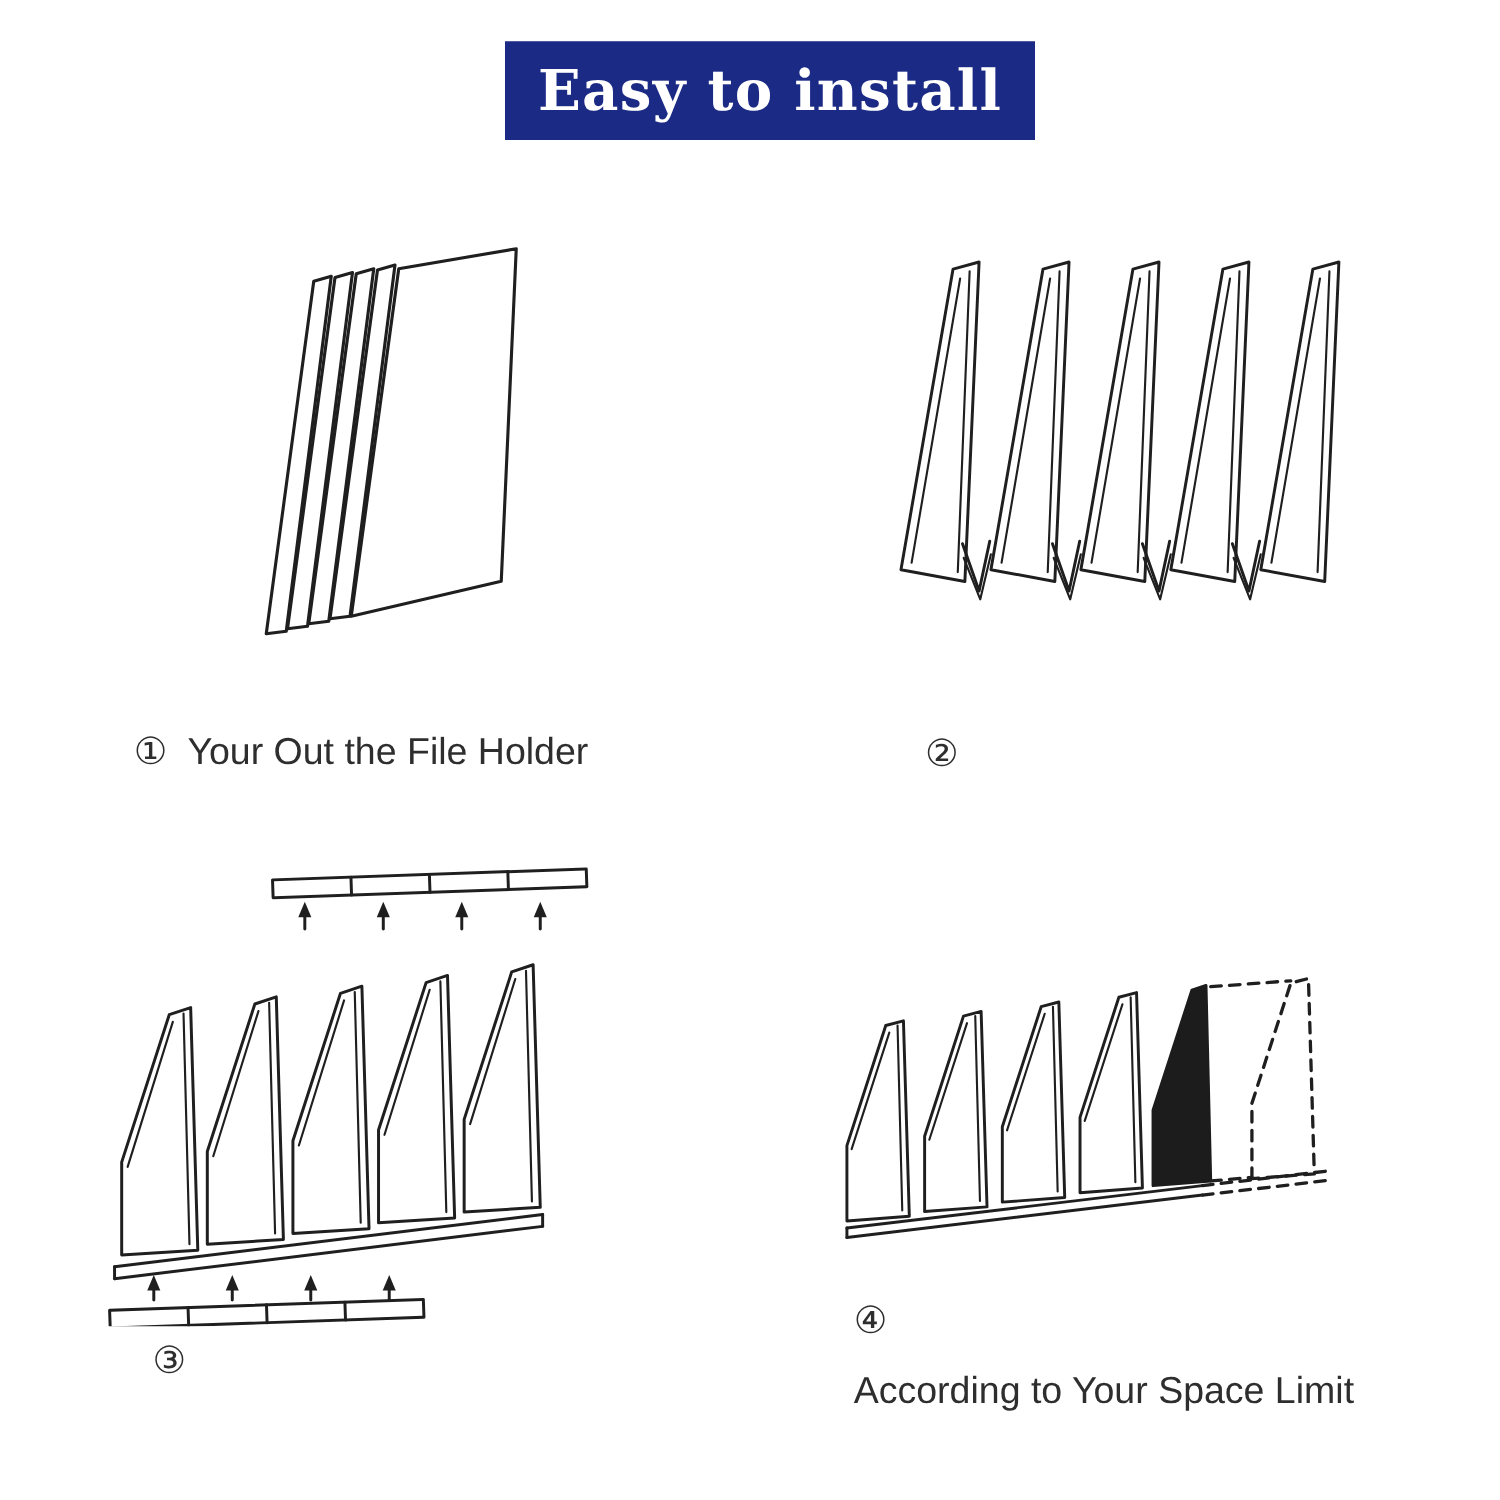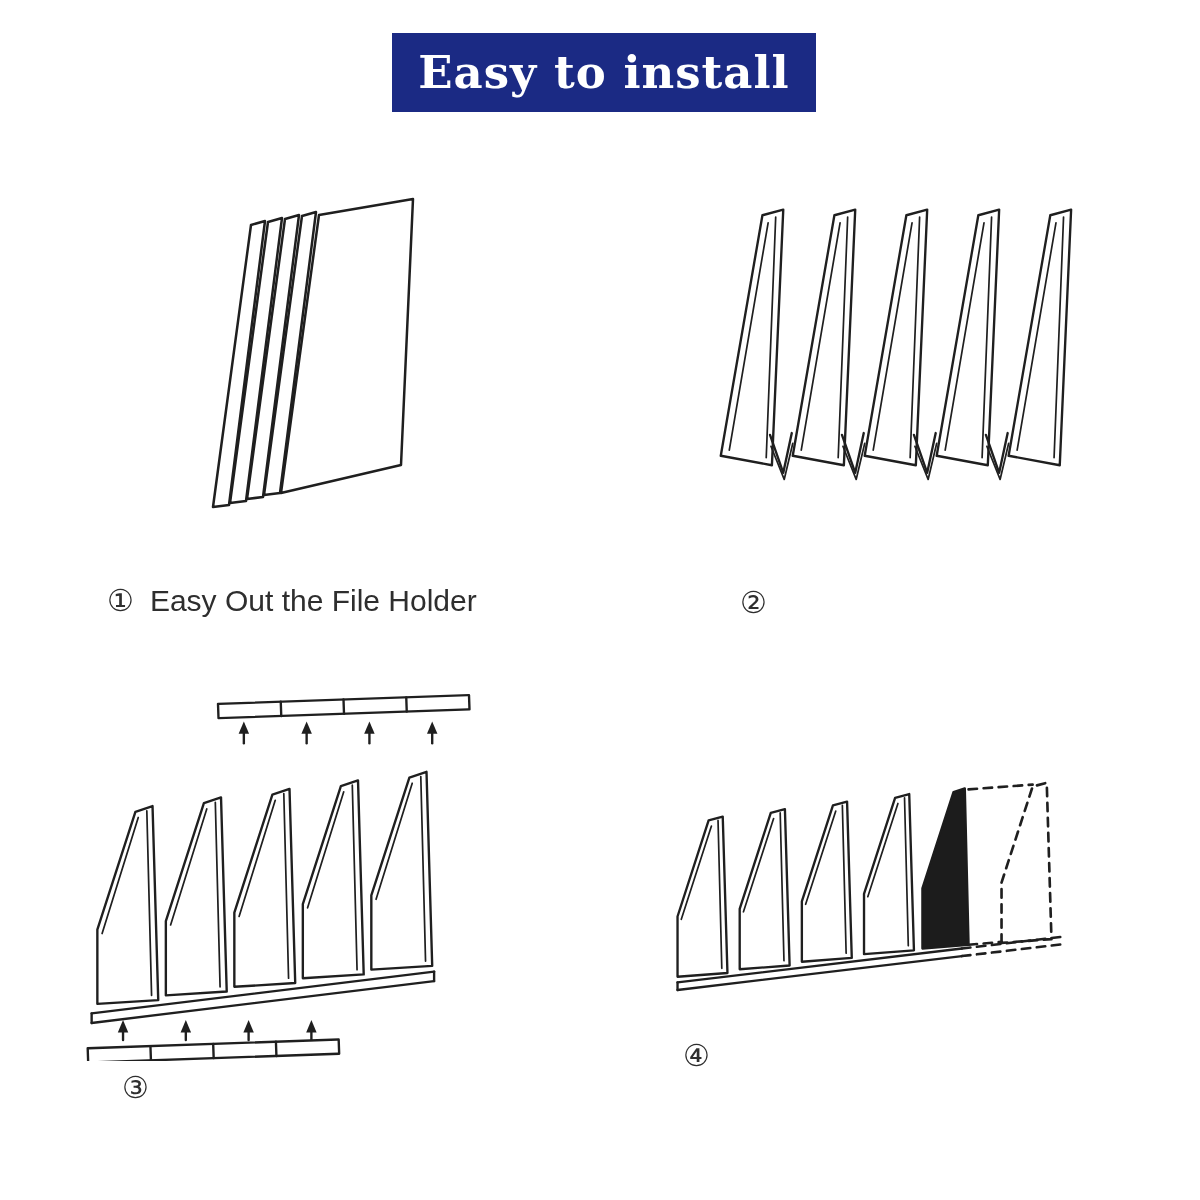--- a/index.html
+++ b/index.html
@@ -3,21 +3,21 @@
 <meta charset="utf-8">
 <style>
   * { box-sizing: border-box; }
   html, body { margin: 0; padding: 0; background: #ffffff; }
   .page {
     position: relative; width: 1200px; height: 1200px;
     background: #ffffff; overflow: hidden;
     font-family: "Liberation Sans", sans-serif;
   }
   .banner {
-    position: absolute; left: 392px; top: 33px; width: 424px; height: 79px;
+    position: absolute; left: 404px; top: 33px; width: 424px; height: 79px;
     background: #1b2a84; color: #ffffff;
     display: flex; align-items: center; justify-content: center;
   }
   .banner-text {
     font-family: "DejaVu Serif", serif; font-weight: bold;
     font-size: 45px; letter-spacing: 1px;
   }
   .caption {
     position: absolute; display: flex; align-items: baseline; gap: 16px;
     color: #2e2e2e; font-size: 30px; white-space: nowrap;
@@ -57,21 +57,21 @@
       <g>
         <path class="filled" d="M76,308 L114,30 L208,14 L196,280 Z"></path>
         <path class="filled" d="M59,310 L97,31 L111,27 L75,308 Z"></path>
         <path class="filled" d="M42,314 L80,34 L94,30 L58,312 Z"></path>
         <path class="filled" d="M25,318 L63,37 L77,33 L41,316 Z"></path>
         <path class="filled" d="M8,322 L46,40 L60,36 L24,320 Z"></path>
       </g>
     </svg>
     <div class="caption cap1">
       <span class="num">①</span>
-      <span>Easy Out the File Holder</span>
+      <span>Your Out the File Holder</span>
     </div>
   </section>
 
   <section>
     <svg class="fig fig2" viewBox="0 0 380 320" width="360" height="303">
       <g>
         <path class="filled" d="M72,8 L50,14 L6,268 L60,278 Z"></path>
         <path class="thin" d="M56,22 L15,262"></path>
           <path class="thin" d="M64,16 L54,270"></path>
         <path class="filled" d="M148,8 L126,14 L82,268 L136,278 Z"></path>
@@ -213,16 +213,17 @@
       <g>
         <path class="dashed" d="M352,226 L352,162 L385,60 L400,56 L405,222 Z"></path>
         <line class="dashed" x1="317" y1="63" x2="385" y2="58"></line>
         <line class="dashed" x1="317" y1="228" x2="352" y2="225"></line>
       </g>
     </svg>
     <div class="cap4">
       <div class="row">
         <span class="num">④</span>
       </div>
+      <div class="line2">According to Your Space Limit</div>
     </div>
   </section>
 
 </div>
 
 </body></html>

